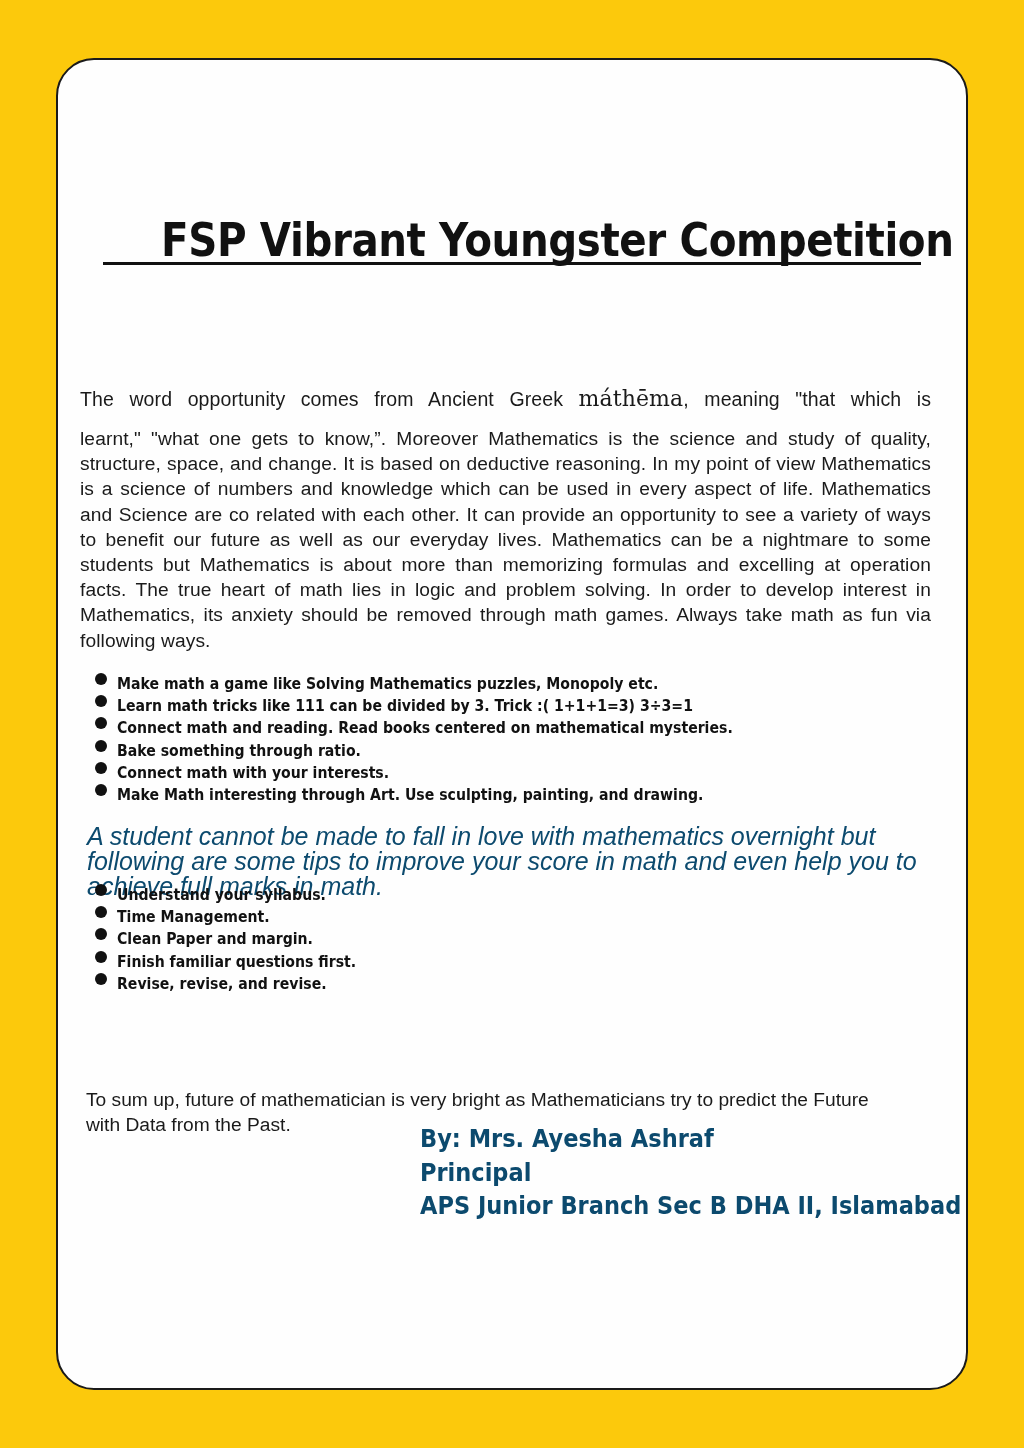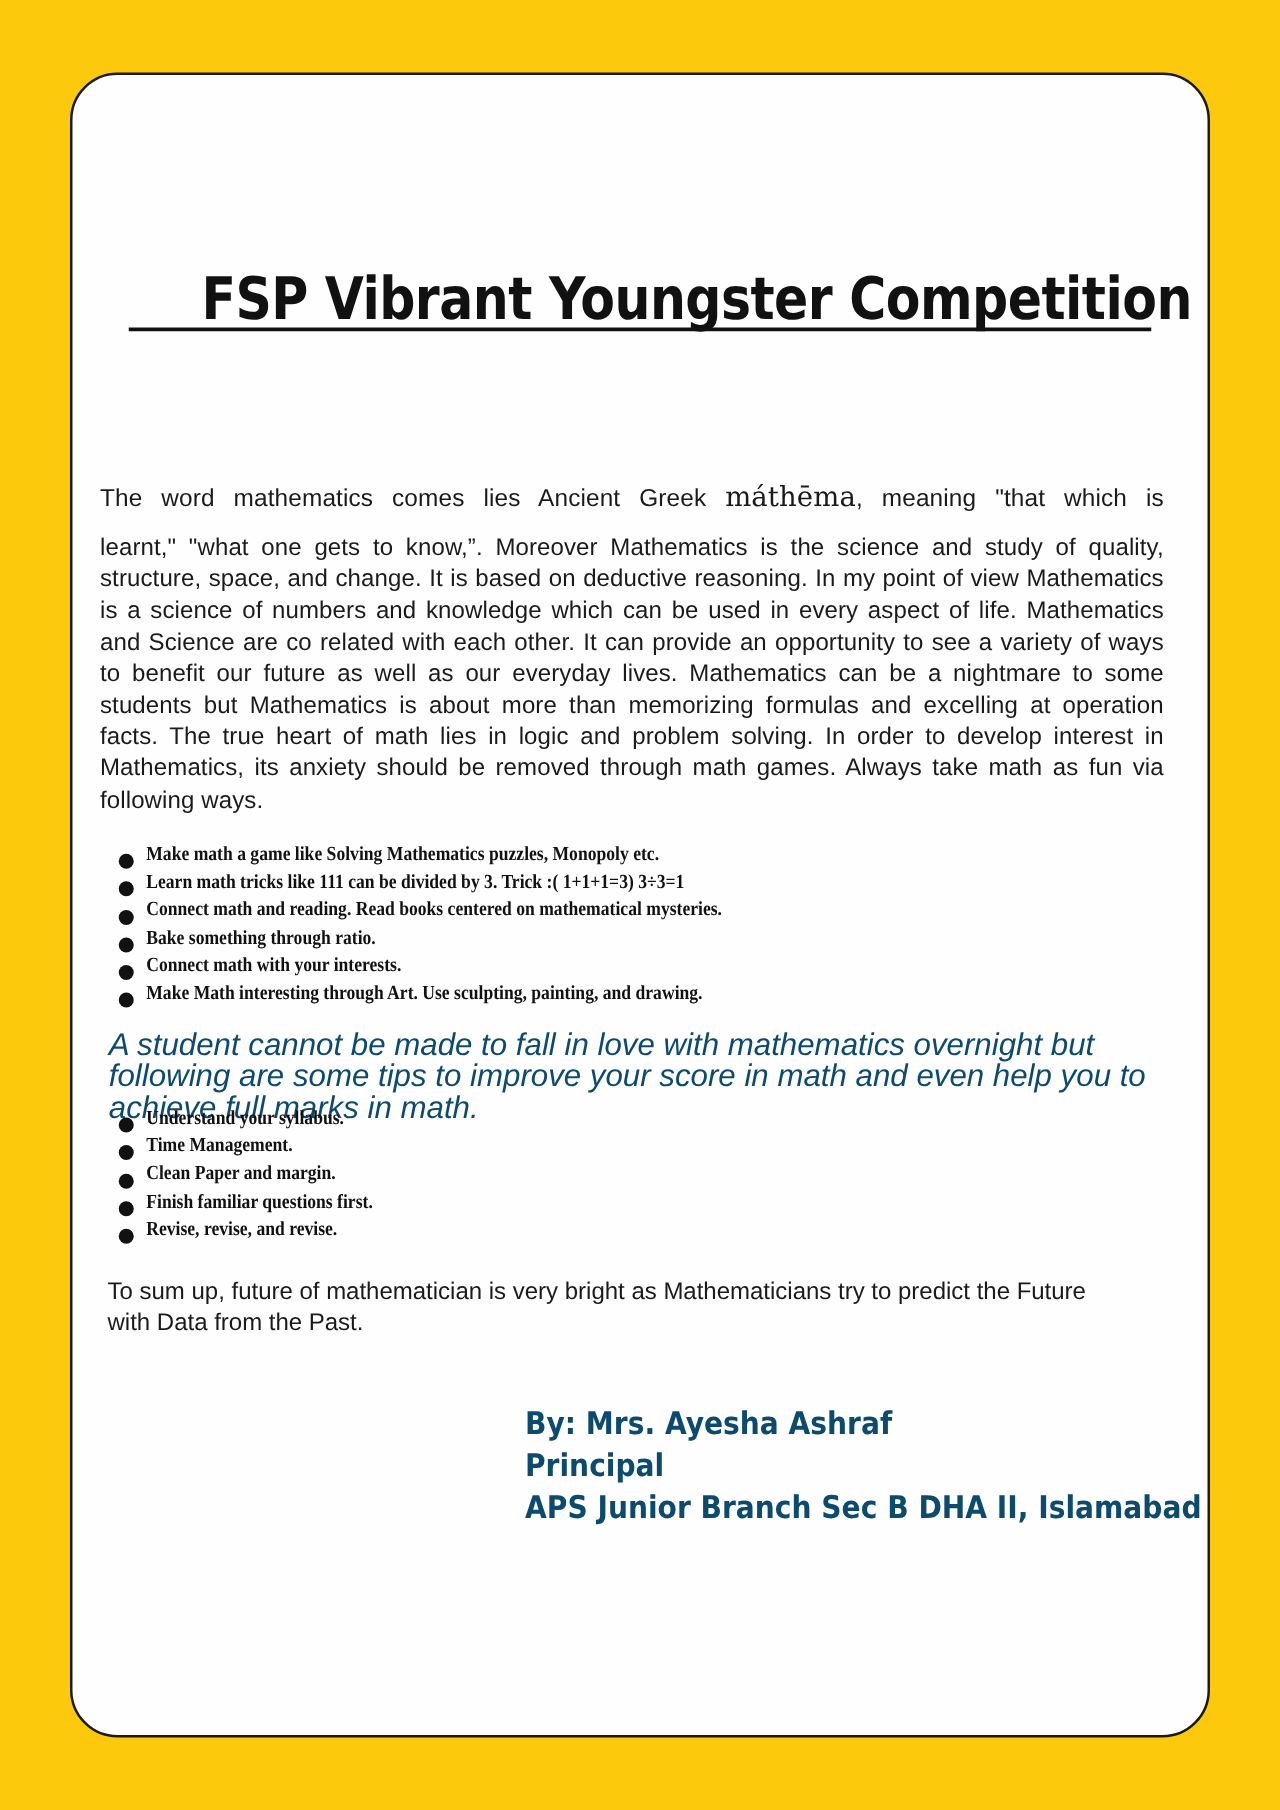--- a/index.html
+++ b/index.html
@@ -67,21 +67,21 @@
       position: absolute;
       left: 95px;
       margin: 0; padding: 0;
       list-style: none;
       font-family: "DejaVu Sans", sans-serif;
       font-weight: bold;
       font-size: 16px;
       line-height: 22.2px;
       color: #111;
     }
-    .list li { display: flex; align-items: flex-end; white-space: nowrap; font-family: Liberation Serif, serif; }
+    .list li { display: flex; align-items: flex-start; white-space: nowrap; }
     .bullet {
       display: inline-block;
       width: 12px; height: 12px;
       border-radius: 50%;
       background: #111;
       margin-right: 10px;
       flex: 0 0 auto;
     }
     .list .txt { display: inline-block; transform: scaleX(0.88); transform-origin: left center; }
     .list1 { top: 673px; }
@@ -89,21 +89,21 @@
     .para-tips {
       position: absolute;
       left: 87px; top: 824px;
       width: 860px;
       font-size: 25px; line-height: 25.2px;
       color: #0c4a6e;
       font-style: italic;
     }
     .conclusion {
       position: absolute;
-      left: 86px; top: 1021px;
+      left: 86px; top: 1087px;
       width: 820px;
       font-size: 19.2px; line-height: 25.2px;
       color: #1a1a1a;
     }
     .signature {
       position: absolute;
       left: 420px; top: 1122px;
       font-family: "DejaVu Sans", sans-serif;
       font-weight: bold;
       font-size: 25px;
@@ -114,21 +114,21 @@
     .signature div { transform: scaleX(0.9); transform-origin: left center; }
   </style>
 </head>
 <body>
 
 <div class="card"></div>
 
 <div class="title">FSP Vibrant Youngster Competition</div>
 <div class="title-underline"></div>
 
-<div class="body-text intro-first"><span>The word mathematics comes lies Ancient Greek </span><span class="greek">máthēma</span><span>, meaning "that which is</span></div>
+<div class="body-text intro-first"><span>The word opportunity comes from Ancient Greek </span><span class="greek">máthēma</span><span>, meaning "that which is</span></div>
 
 <div class="body-text intro-rest">learnt," "what one gets to know,”. Moreover Mathematics is the science and study of quality, structure, space, and change. It is based on deductive reasoning. In my point of view Mathematics is a science of numbers and knowledge which can be used in every aspect of life. Mathematics and Science are co related with each other. It can provide an opportunity to see a variety of ways to benefit our future as well as our everyday lives. Mathematics can be a nightmare to some students but Mathematics is about more than memorizing formulas and excelling at operation facts. The true heart of math lies in logic and problem solving. In order to develop interest in Mathematics, its anxiety should be removed through math games. Always take math as fun via following ways.</div>
 
 <ul class="list list1">
   <li>
       <span class="bullet"></span>
       <span class="txt">Make math a game like Solving Mathematics puzzles, Monopoly etc.</span>
     </li>
   <li>
       <span class="bullet"></span>

